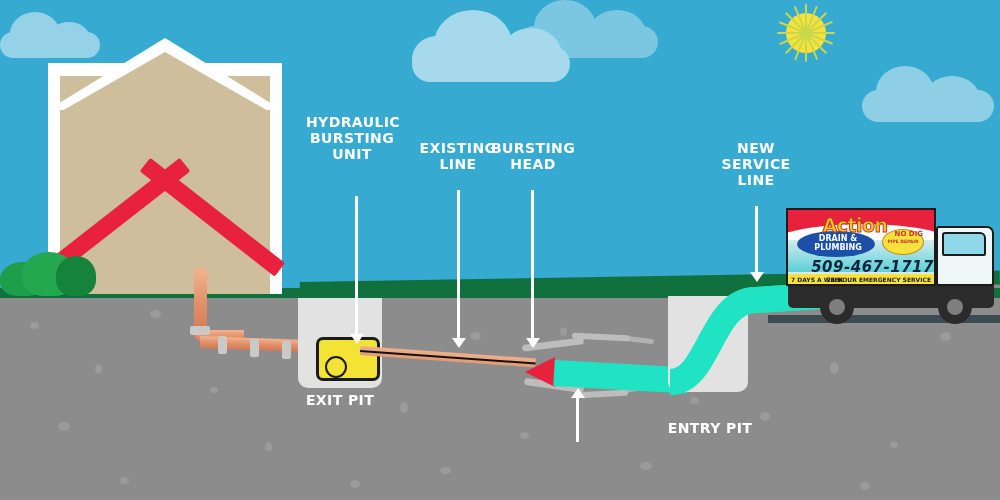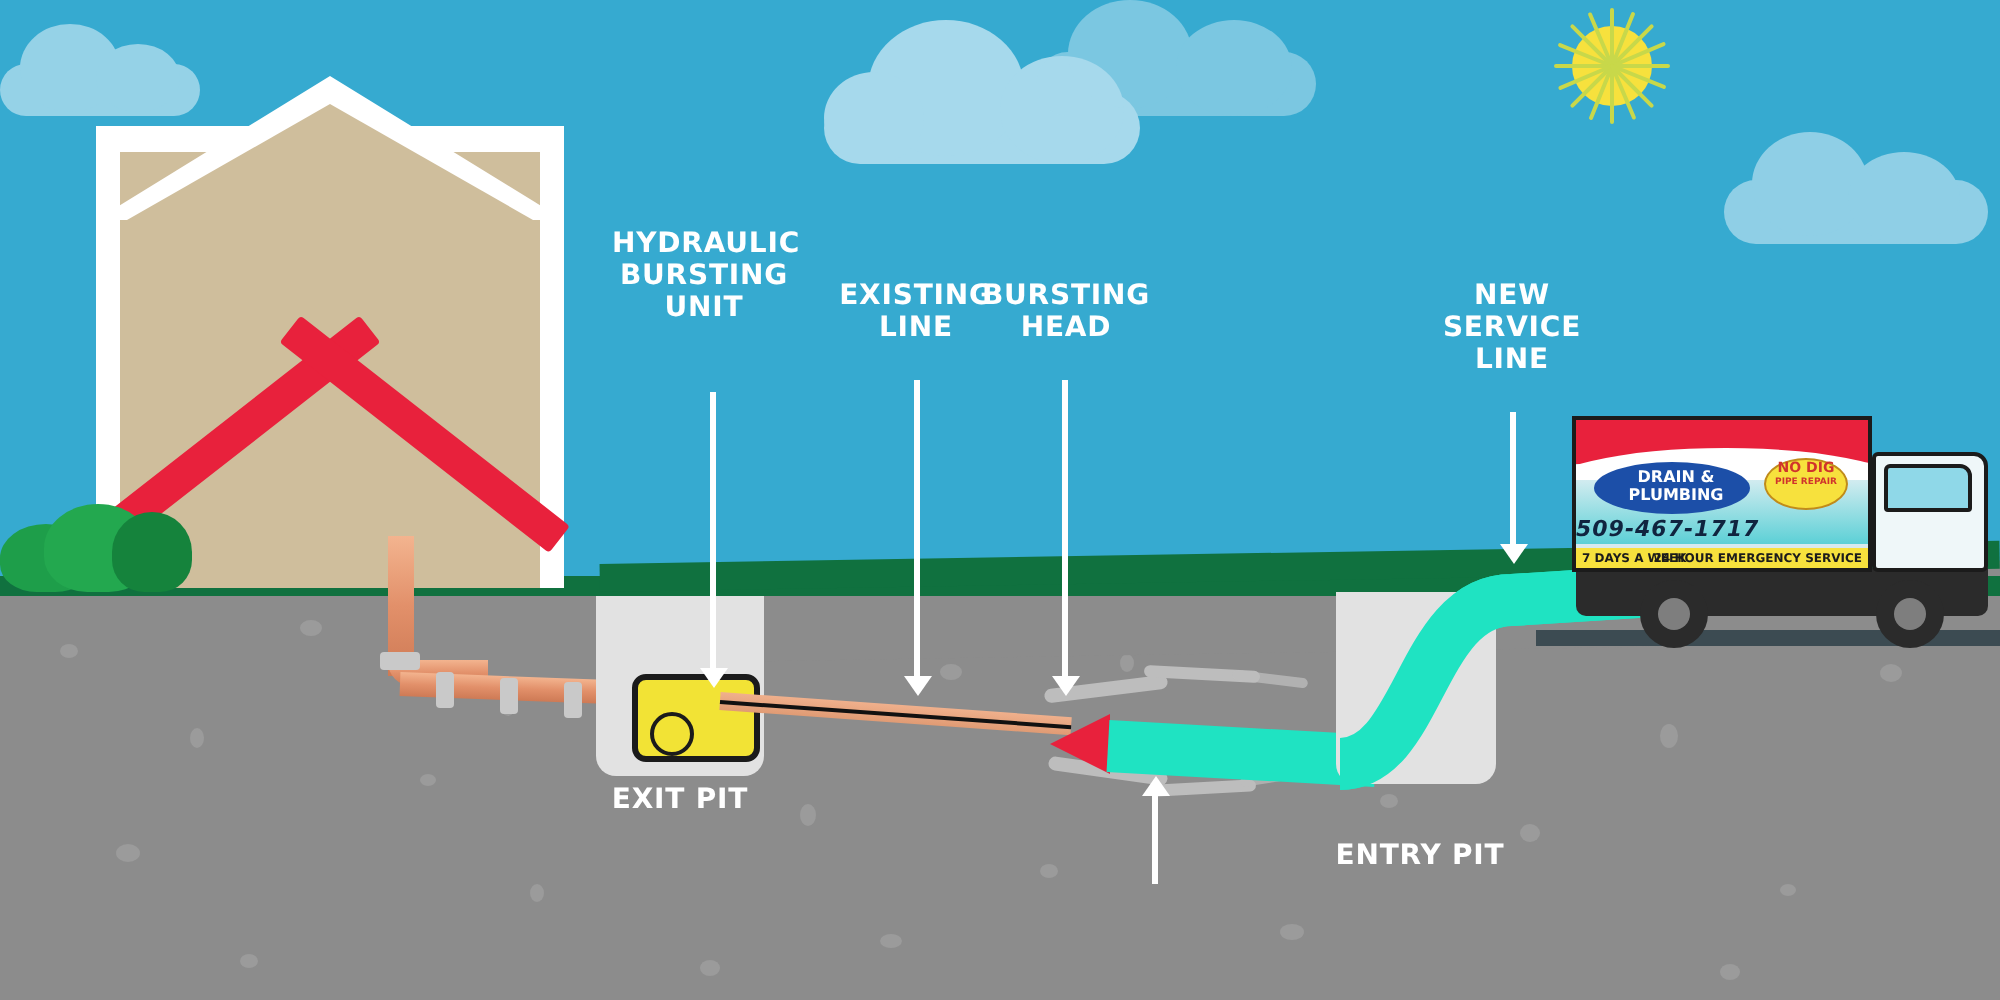--- a/index.html
+++ b/index.html
@@ -89,24 +89,24 @@
   #trGrad{position:absolute;left:0;top:30px;width:146px;height:32px;
           background:linear-gradient(180deg,#D2ECF0,#5CD0D6);}
   #trOval{position:absolute;left:9px;top:21px;width:78px;height:26px;background:#1C4FA8;border-radius:50%;}
   #trAction{position:absolute;left:12px;top:4px;width:110px;text-align:center;
             font-family:"DejaVu Sans",sans-serif;font-weight:bold;font-size:19px;color:#F7C71B;
             -webkit-text-stroke:1px #C0392B;letter-spacing:-0.5px;}
   #trDrain{position:absolute;left:20px;top:24px;width:60px;text-align:center;
            font-family:"DejaVu Sans",sans-serif;font-weight:bold;font-size:8px;color:#fff;line-height:9px;}
   #trNoDig{position:absolute;left:94px;top:19px;width:40px;height:24px;background:#F7E13D;
            border:1.5px solid #C08B1B;border-radius:50%;text-align:center;}
-  #trNoDig .l1{font-family:"DejaVu Sans",sans-serif;font-weight:bold;font-size:7px;color:#D0342C;line-height:9px;}
+  #trNoDig .l1{font-family:"DejaVu Sans",sans-serif;font-weight:bold;font-size:7px;color:#D0342C;line-height:9px;text-align:right;}
   #trNoDig .l2{font-family:"DejaVu Sans",sans-serif;font-weight:bold;font-size:4.5px;color:#D0342C;line-height:6px;}
-  #trPhone{position:absolute;left:0;top:48px;width:146px;text-align:left;
-           font-family:"DejaVu Sans",sans-serif;font-weight:bold;font-size:11px;color:#10243F;
+  #trPhone{position:absolute;left:0;top:48px;width:146px;text-align:right;
+           font-family:"DejaVu Sans",sans-serif;font-weight:bold;font-size:15px;color:#10243F;
            font-style:italic;letter-spacing:0.5px;}
   #trYellow{position:absolute;left:0;top:64px;width:146px;height:12px;background:#F7E13D;}
   #trYellow .a{position:absolute;left:3px;top:2px;font-family:"DejaVu Sans",sans-serif;
                font-weight:bold;font-size:6px;color:#1B1B1B;}
   #trYellow .b{position:absolute;right:3px;top:2px;font-family:"DejaVu Sans",sans-serif;
                font-weight:bold;font-size:6px;color:#1B1B1B;}
   #trCab{position:absolute;left:150px;top:18px;width:58px;height:60px;background:#EFF7F9;
          border:2px solid #1B1B1B;box-sizing:border-box;border-radius:3px 7px 3px 3px;}
   #trWind{position:absolute;left:156px;top:24px;width:44px;height:24px;background:#8FD8E8;
           border:2px solid #1B1B1B;box-sizing:border-box;border-radius:3px 6px 2px 2px;}
@@ -255,20 +255,21 @@
 
   <div id="truck">
     <div id="trBody"></div>
     <div id="trCab"></div>
     <div id="trWind"></div>
     <div id="trBox">
       <div id="trRed"></div>
       <div id="trWhiteArc"></div>
       <div id="trGrad"></div>
       <div id="trOval"></div>
+      <div id="trAction">Action</div>
       <div id="trDrain" style="white-space:pre-line">DRAIN &amp;
 PLUMBING</div>
       <div id="trNoDig">
         <div class="l1">NO DIG</div>
         <div class="l2">PIPE REPAIR</div>
       </div>
       <div id="trPhone">509-467-1717</div>
       <div id="trYellow">
         <span class="a">7 DAYS A WEEK</span>
         <span class="b">24 HOUR EMERGENCY SERVICE</span>

